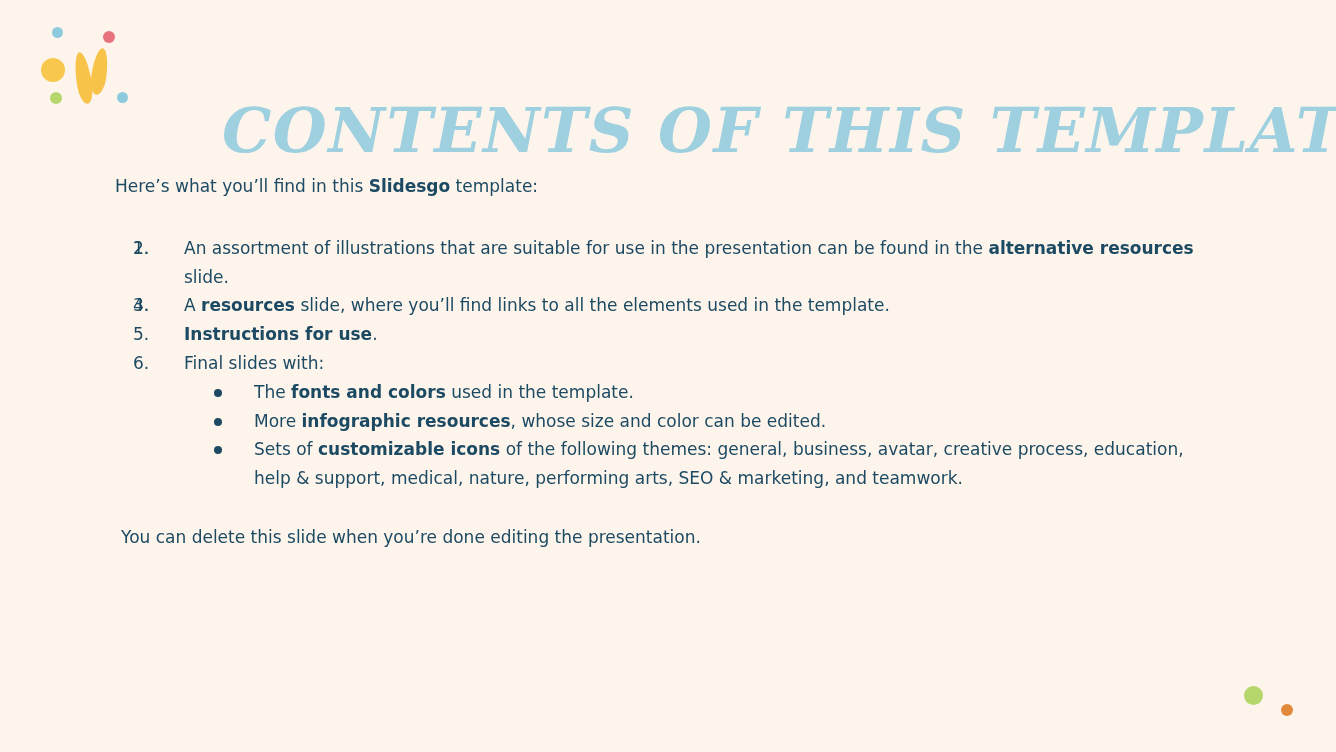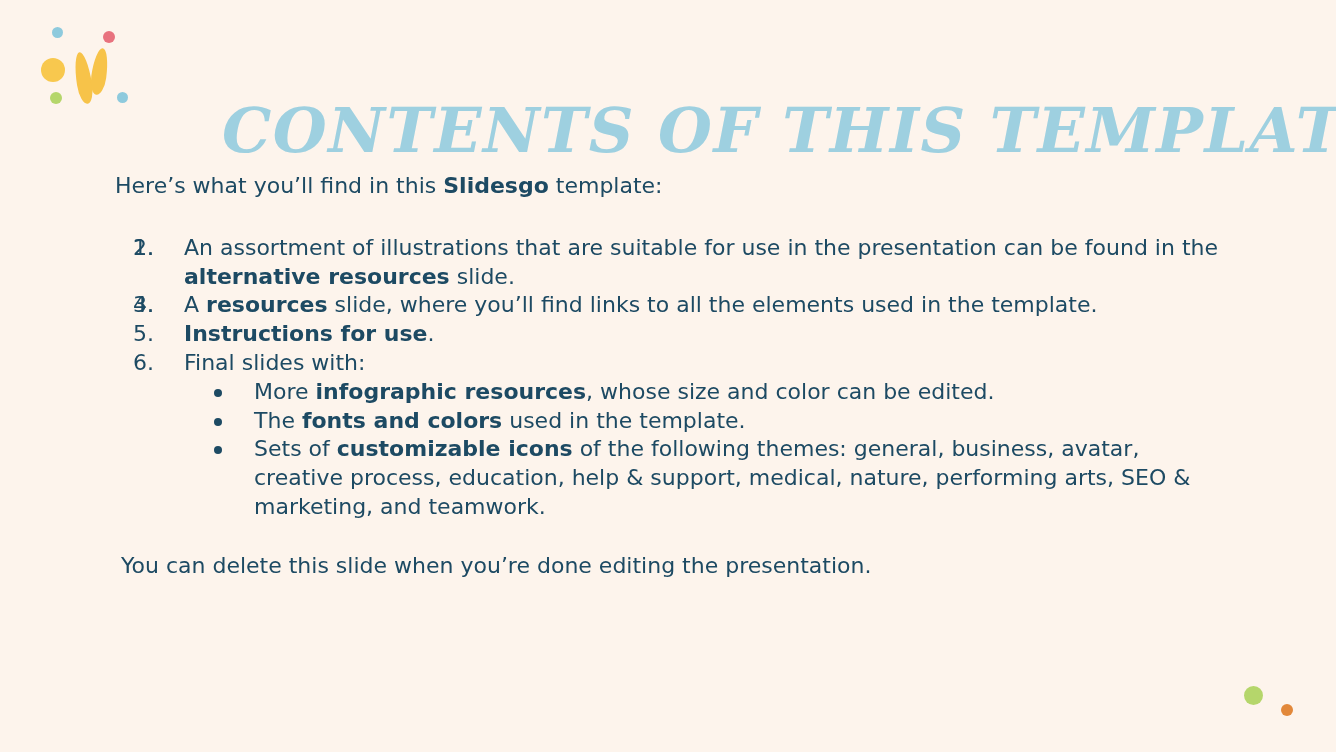--- a/index.html
+++ b/index.html
@@ -46,21 +46,21 @@
     line-height: 1;
   }
 
   
   .body {
     position: absolute;
     left: 115px;
     top: 172px;
     width: 1110px;
     color: #1d4a63;
-    font-size: 22px;
+    font-size: 17px;
     line-height: 28.8px;
   }
   .intro { margin: 0 0 33px 0; }
   .outro { margin: 30px 0 0 6px; }
 
   b, .b { font-weight: 700; }
 
   ol.num {
     list-style: none;
     margin: 0;
@@ -127,22 +127,22 @@
       <span>Here’s what you’ll find in this </span><b>Slidesgo</b><span> template:</span>
     </p>
 
     <ol class="num" id="num-list">
         <li><span class="marker">1.</span></li>
         <li><span class="marker">2.</span><span><span>An assortment of illustrations that are suitable for use in the presentation can be found in the </span><b>alternative resources</b><span> slide.</span></span></li>
         <li><span class="marker">3.</span></li>
         <li><span class="marker">4.</span><span><span>A </span><b>resources</b><span> slide, where you’ll find links to all the elements used in the template.</span></span></li>
         <li><span class="marker">5.</span><span><b>Instructions for use</b><span>.</span></span></li>
         <li><span class="marker">6.</span><span><span>Final slides with:</span></span><ul class="sub">
+            <li><span class="bullet"></span><span><span>The </span><b>fonts and colors</b><span> used in the template.</span></span></li>
             <li><span class="bullet"></span><span><span>More </span><b>infographic resources</b><span>, whose size and color can be edited.</span></span></li>
-            <li><span class="bullet"></span><span><span>The </span><b>fonts and colors</b><span> used in the template.</span></span></li>
             <li><span class="bullet"></span><span><span>Sets of </span><b>customizable icons</b><span> of the following themes: general, business, avatar, creative process, education, help &amp; support, medical, nature, performing arts, SEO &amp; marketing, and teamwork.</span></span></li>
           </ul></li>
       </ol>
 
     <p class="outro">You can delete this slide when you’re done editing the presentation.</p>
 
   </div>
 </div>
 
 </body></html>

